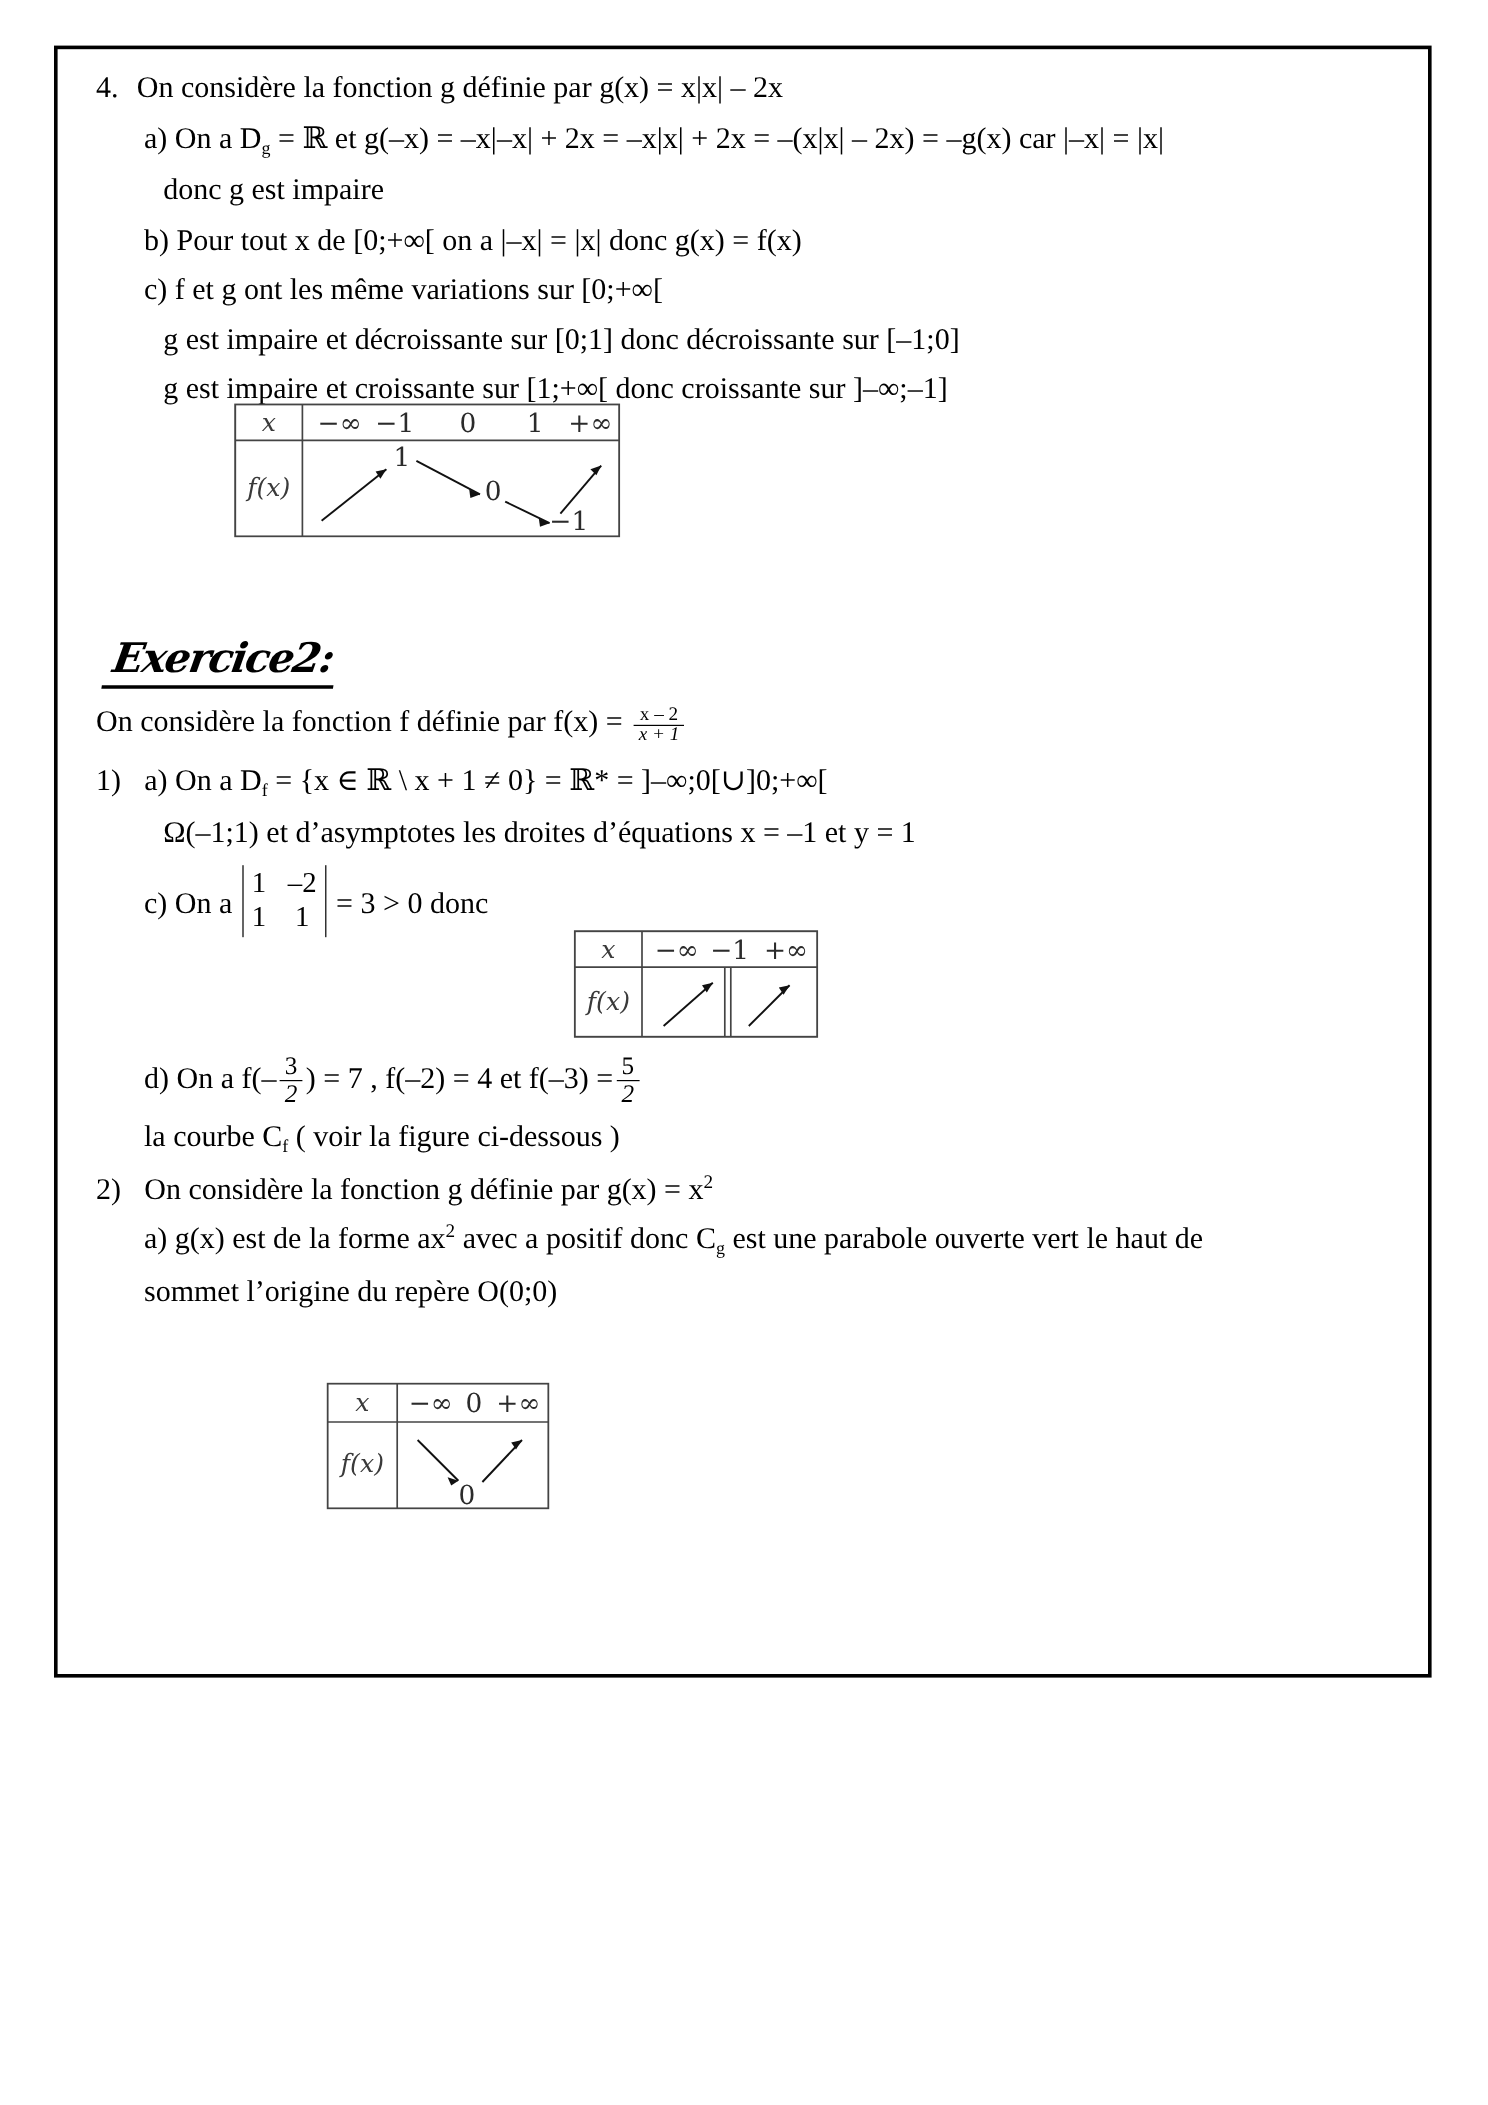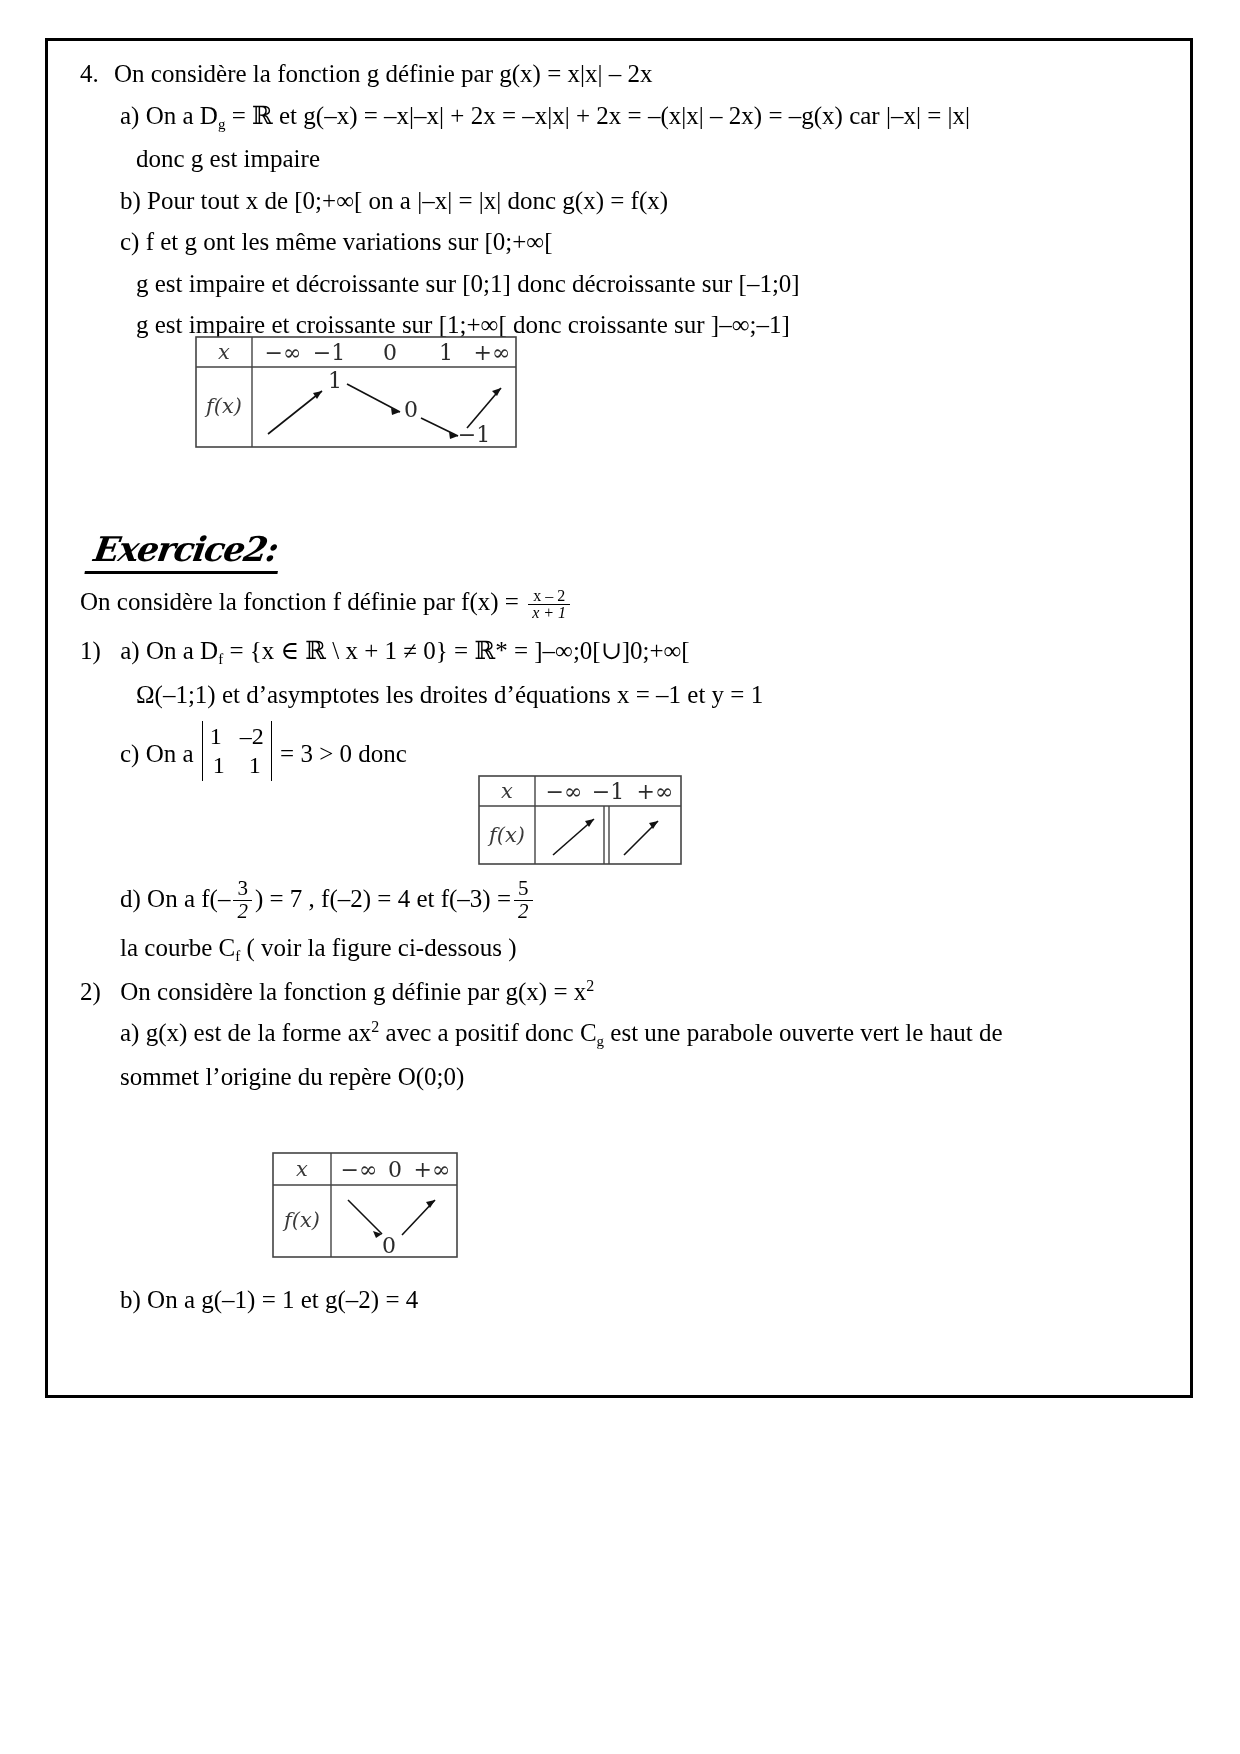--- a/index.html
+++ b/index.html
@@ -51,21 +51,21 @@
   .frac.small{font-size:21px;vertical-align:-0.5em;}
   
   .det{
     display:inline-block;
     vertical-align:-0.48em;
     border-left:1.8px solid #000;
     border-right:1.8px solid #000;
     padding:1px 7px;
     line-height:1.22;
     font-size:24px;
-    text-align:center;
+    text-align:left;
     margin:0 2px;
   }
   .det .r{display:block;white-space:pre;}
   
   .exo-title{
     font-family:"DejaVu Serif",serif;
     font-style:italic;
     font-weight:bold;
     font-size:34px;
     letter-spacing:-1.5px;
@@ -175,24 +175,20 @@
 
   <div class="line ind-1">
     <span>a)</span>
     <span>g(x) est de la forme ax</span><span class="sup">2</span><span> avec a positif donc C</span><span class="sub">g</span><span>  est une parabole ouverte vert le haut de</span>
   </div>
 
   <div class="line ind-1">sommet l’origine du repère O(0;0)</div>
 
   <div style="height:182px"></div>
 
-  <div class="line ind-1">
-    <span>b)</span>
-    <span>On a  g(–1) = 1  et  g(–2) = 4</span>
-  </div>
 
 </div>
 
 <div class="tbl1">
   <svg width="322" height="112" viewBox="0 0 322 112">
     <rect x="1" y="1" width="320" height="110" fill="#fff" stroke="#444" stroke-width="1.6"></rect>
     <line x1="1" y1="31" x2="321" y2="31" class="blockline"></line>
     <line x1="57" y1="1" x2="57" y2="111" class="blockline"></line>
     <text class="vlabel" x="29" y="23" text-anchor="middle">x</text>
     <text class="vnum" x="88" y="24" text-anchor="middle">−∞</text>

